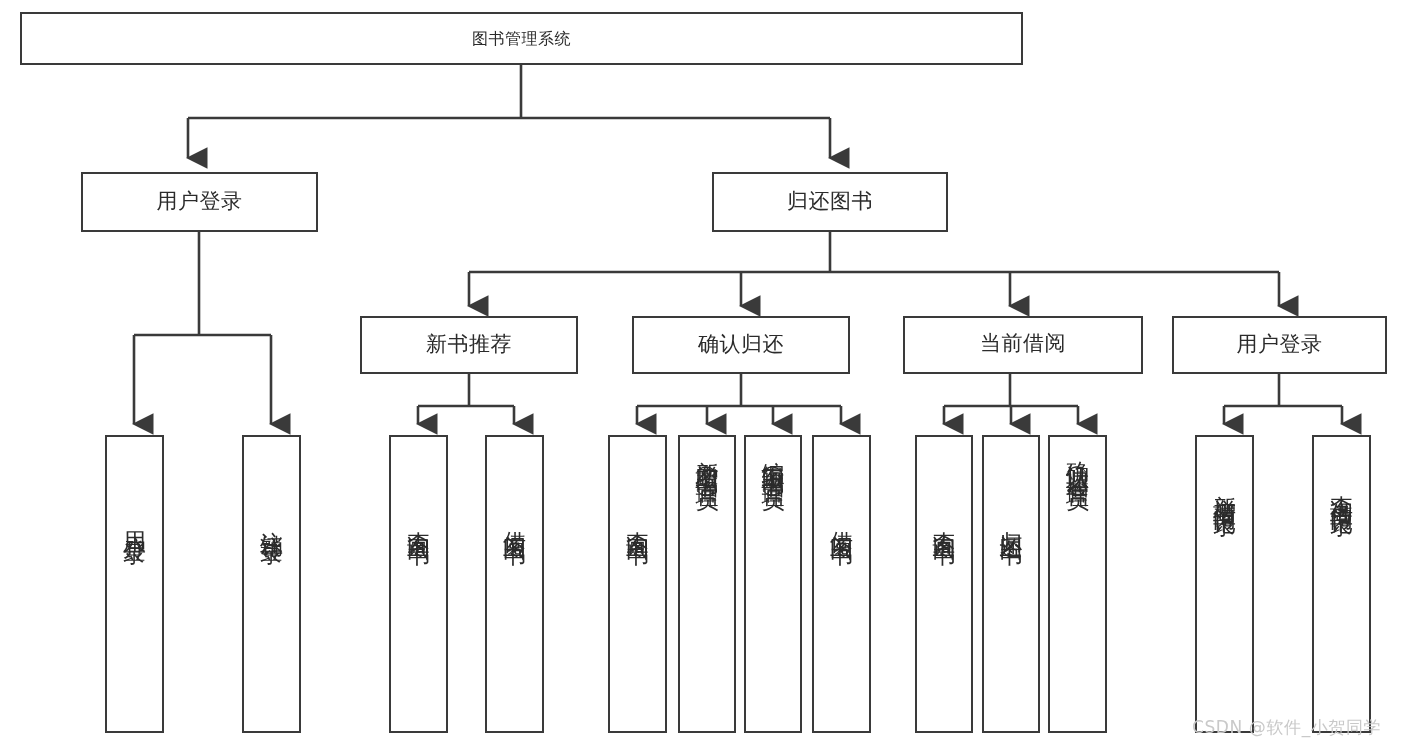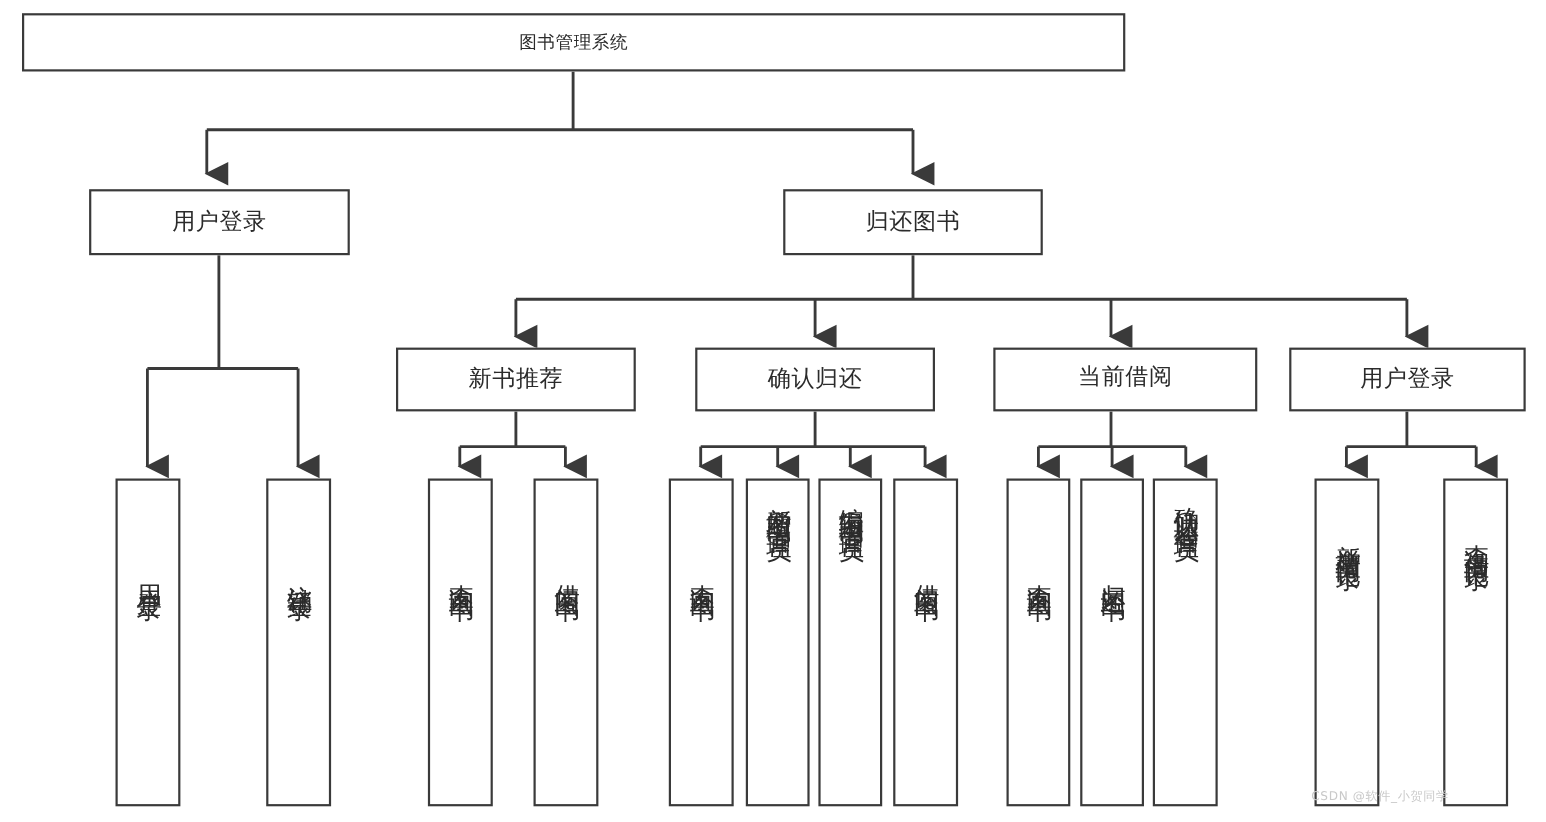--- a/index.html
+++ b/index.html
@@ -57,21 +57,21 @@
     text-orientation:upright;
     font-size:23px;
     line-height:1.0;
     letter-spacing:4px;
     white-space:nowrap;
   }
   .watermark{
     position:absolute;
     z-index:5;
     color:#c9c9c9;
-    font-size:11px;
+    font-size:17px;
     letter-spacing:0.6px;
     white-space:nowrap;
     font-family:"DejaVu Sans","Liberation Sans",sans-serif;
   }
 </style>
 </head>
 <body>
 
 <div id="canvas">
 

